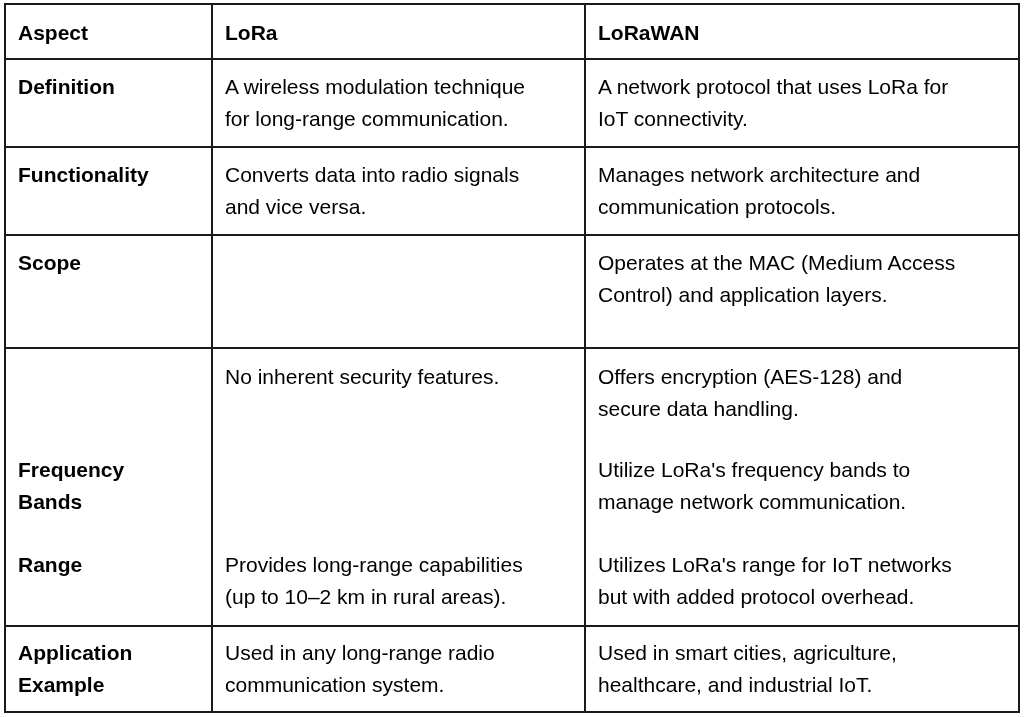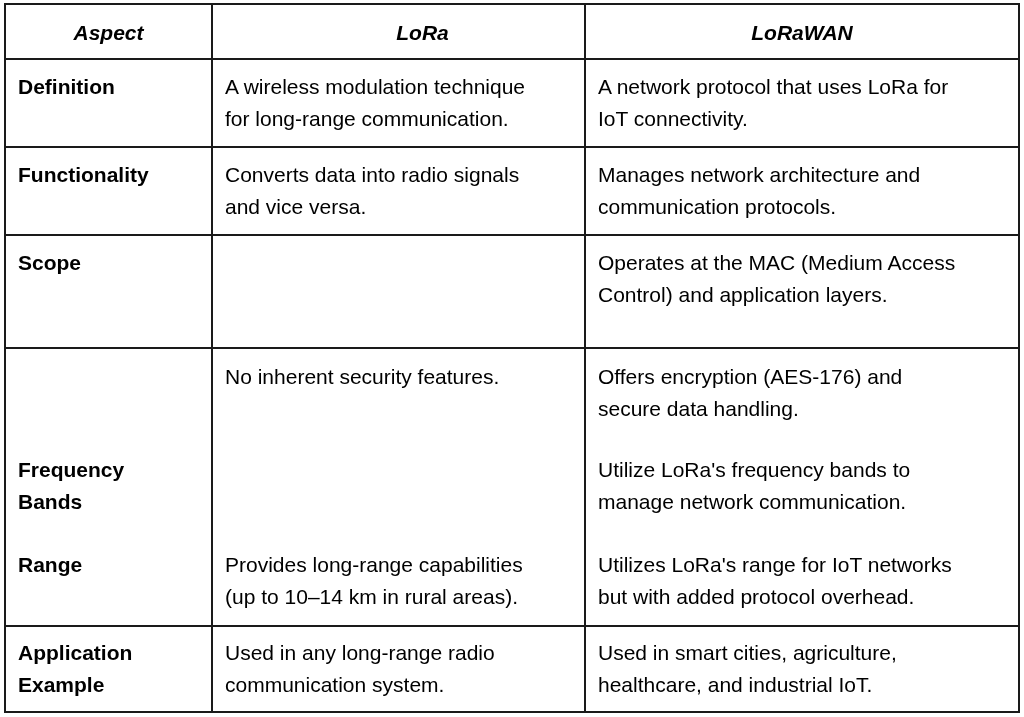--- a/index.html
+++ b/index.html
@@ -4,21 +4,21 @@
 <style>
   html, body { margin: 0; padding: 0; background: #ffffff; }
   body { width: 1024px; height: 717px; position: relative; overflow: hidden;
          font-family: "Liberation Sans", sans-serif; color: #000; }
   .table { position: absolute; left: 4px; top: 3px; width: 1012px; height: 706px;
            border: 2px solid #1a1a1a; box-sizing: content-box; }
   .vline { position: absolute; top: 0; bottom: 0; width: 2px; background: #1a1a1a; }
   .hline { position: absolute; left: 0; right: 0; height: 2px; background: #1a1a1a; }
   .cell { position: absolute; font-size: 21px; line-height: 32px; box-sizing: border-box;
           padding: 0 12px; white-space: pre-line; }
-  .hdr { font-weight: bold; text-align: center; font-style: italic; }
+  .hdr { font-weight: bold; text-align: left; }
   .aspect { font-weight: bold; }
 </style>
 </head>
 <body>
 
 <div class="table">
 
   <div class="vline" style="left:205px"></div>
   <div class="vline" style="left:578px"></div>
 
@@ -42,31 +42,31 @@
   <div class="cell" style="left:207px;width:371px;top:154px">Converts data into radio signals
 and vice versa.</div>
   <div class="cell" style="left:580px;width:432px;top:154px">Manages network architecture and
 communication protocols.</div>
 
   <div class="cell aspect" style="left:0;width:205px;top:242px">Scope</div>
   <div class="cell" style="left:580px;width:506px;top:242px">Operates at the MAC (Medium Access
 Control) and application layers.</div>
 
   <div class="cell" style="left:207px;width:371px;top:356px">No inherent security features.</div>
-  <div class="cell" style="left:580px;width:432px;top:356px">Offers encryption (AES-176) and
+  <div class="cell" style="left:580px;width:432px;top:356px">Offers encryption (AES-128) and
 secure data handling.</div>
 
   <div class="cell aspect" style="left:0;width:205px;top:449px">Frequency
 Bands</div>
   <div class="cell" style="left:580px;width:432px;top:449px">Utilize LoRa's frequency bands to
 manage network communication.</div>
 
   <div class="cell aspect" style="left:0;width:205px;top:544px">Range</div>
   <div class="cell" style="left:207px;width:371px;top:544px">Provides long-range capabilities
-(up to 10–14 km in rural areas).</div>
+(up to 10–2 km in rural areas).</div>
   <div class="cell" style="left:580px;width:432px;top:544px">Utilizes LoRa's range for IoT networks
 but with added protocol overhead.</div>
 
   <div class="cell aspect" style="left:0;width:205px;top:632px">Application
 Example</div>
   <div class="cell" style="left:207px;width:371px;top:632px">Used in any long-range radio
 communication system.</div>
   <div class="cell" style="left:580px;width:380px;top:632px">Used in smart cities, agriculture,
 healthcare, and industrial IoT.</div>
 </div>

